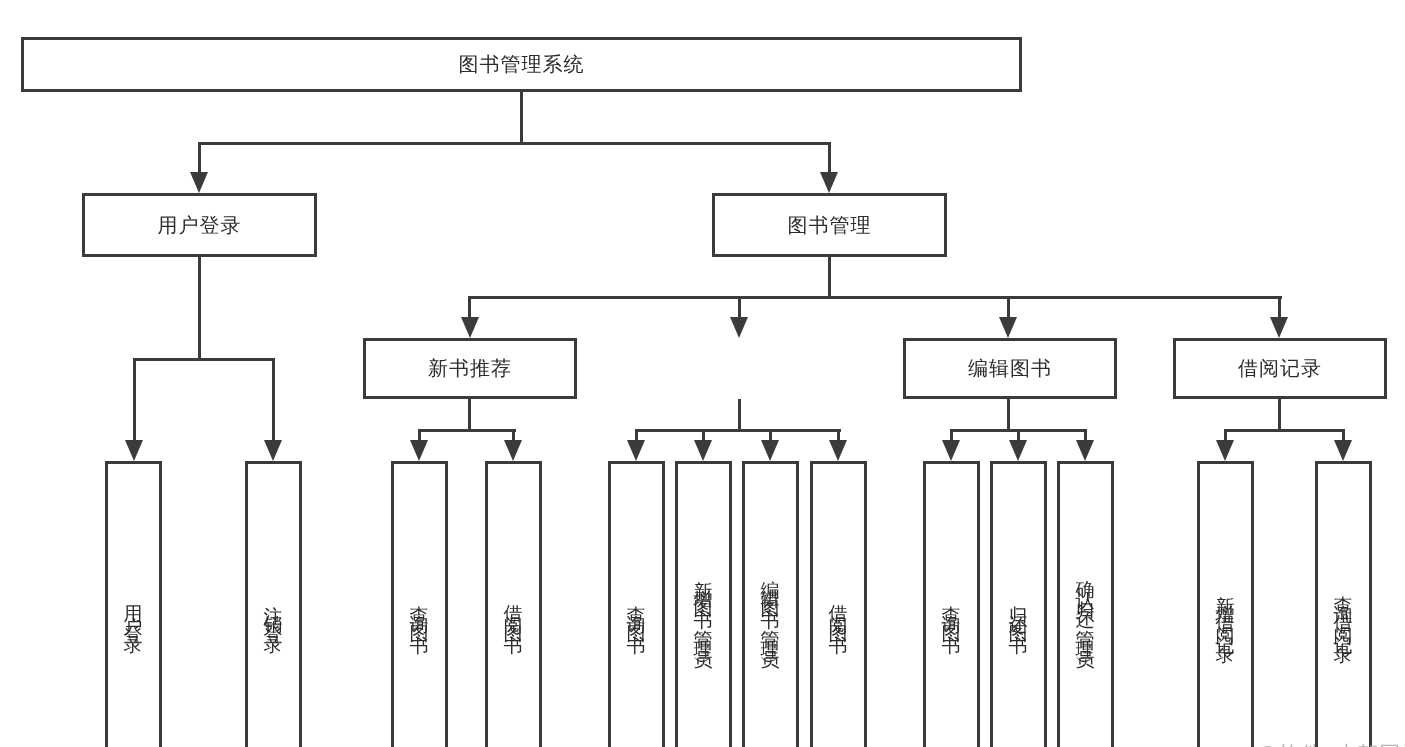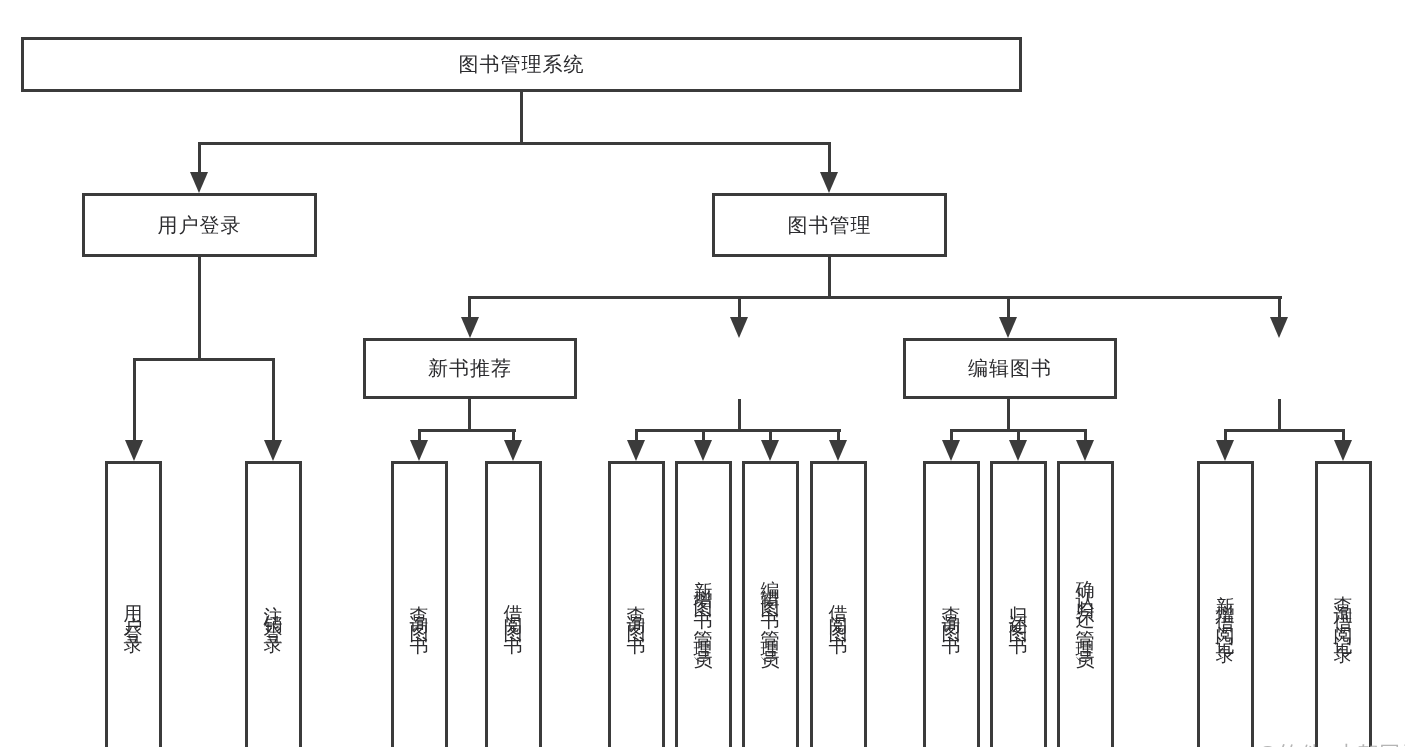--- a/index.html
+++ b/index.html
@@ -87,20 +87,23 @@
   <div class="arrow" style="left:999px;top:293px;"></div>
   <div class="line" style="left:1278px;top:272px;width:3px;height:23px;"></div>
   <div class="arrow" style="left:1270px;top:293px;"></div>
 
   <div class="box" style="left:363px;top:314px;width:214px;height:61px;text-align:right;">
     <span class="hlabel">新书推荐</span>
   </div>
   <div class="box" style="left:903px;top:314px;width:214px;height:61px;">
     <span class="hlabel">编辑图书</span>
   </div>
+  <div class="box" style="left:1173px;top:314px;width:214px;height:61px;">
+    <span class="hlabel">借阅记录</span>
+  </div>
 
   <div class="line" style="left:468px;top:375px;width:3px;height:33px;"></div>
   <div class="line" style="left:418px;top:405px;width:98px;height:3px;"></div>
   <div class="line" style="left:418px;top:405px;width:3px;height:14px;"></div>
   <div class="arrow" style="left:410px;top:416px;"></div>
   <div class="line" style="left:512px;top:405px;width:3px;height:14px;"></div>
   <div class="arrow" style="left:504px;top:416px;"></div>
 
   <div class="line" style="left:738px;top:375px;width:3px;height:33px;"></div>
   <div class="line" style="left:635px;top:405px;width:206px;height:3px;"></div>

